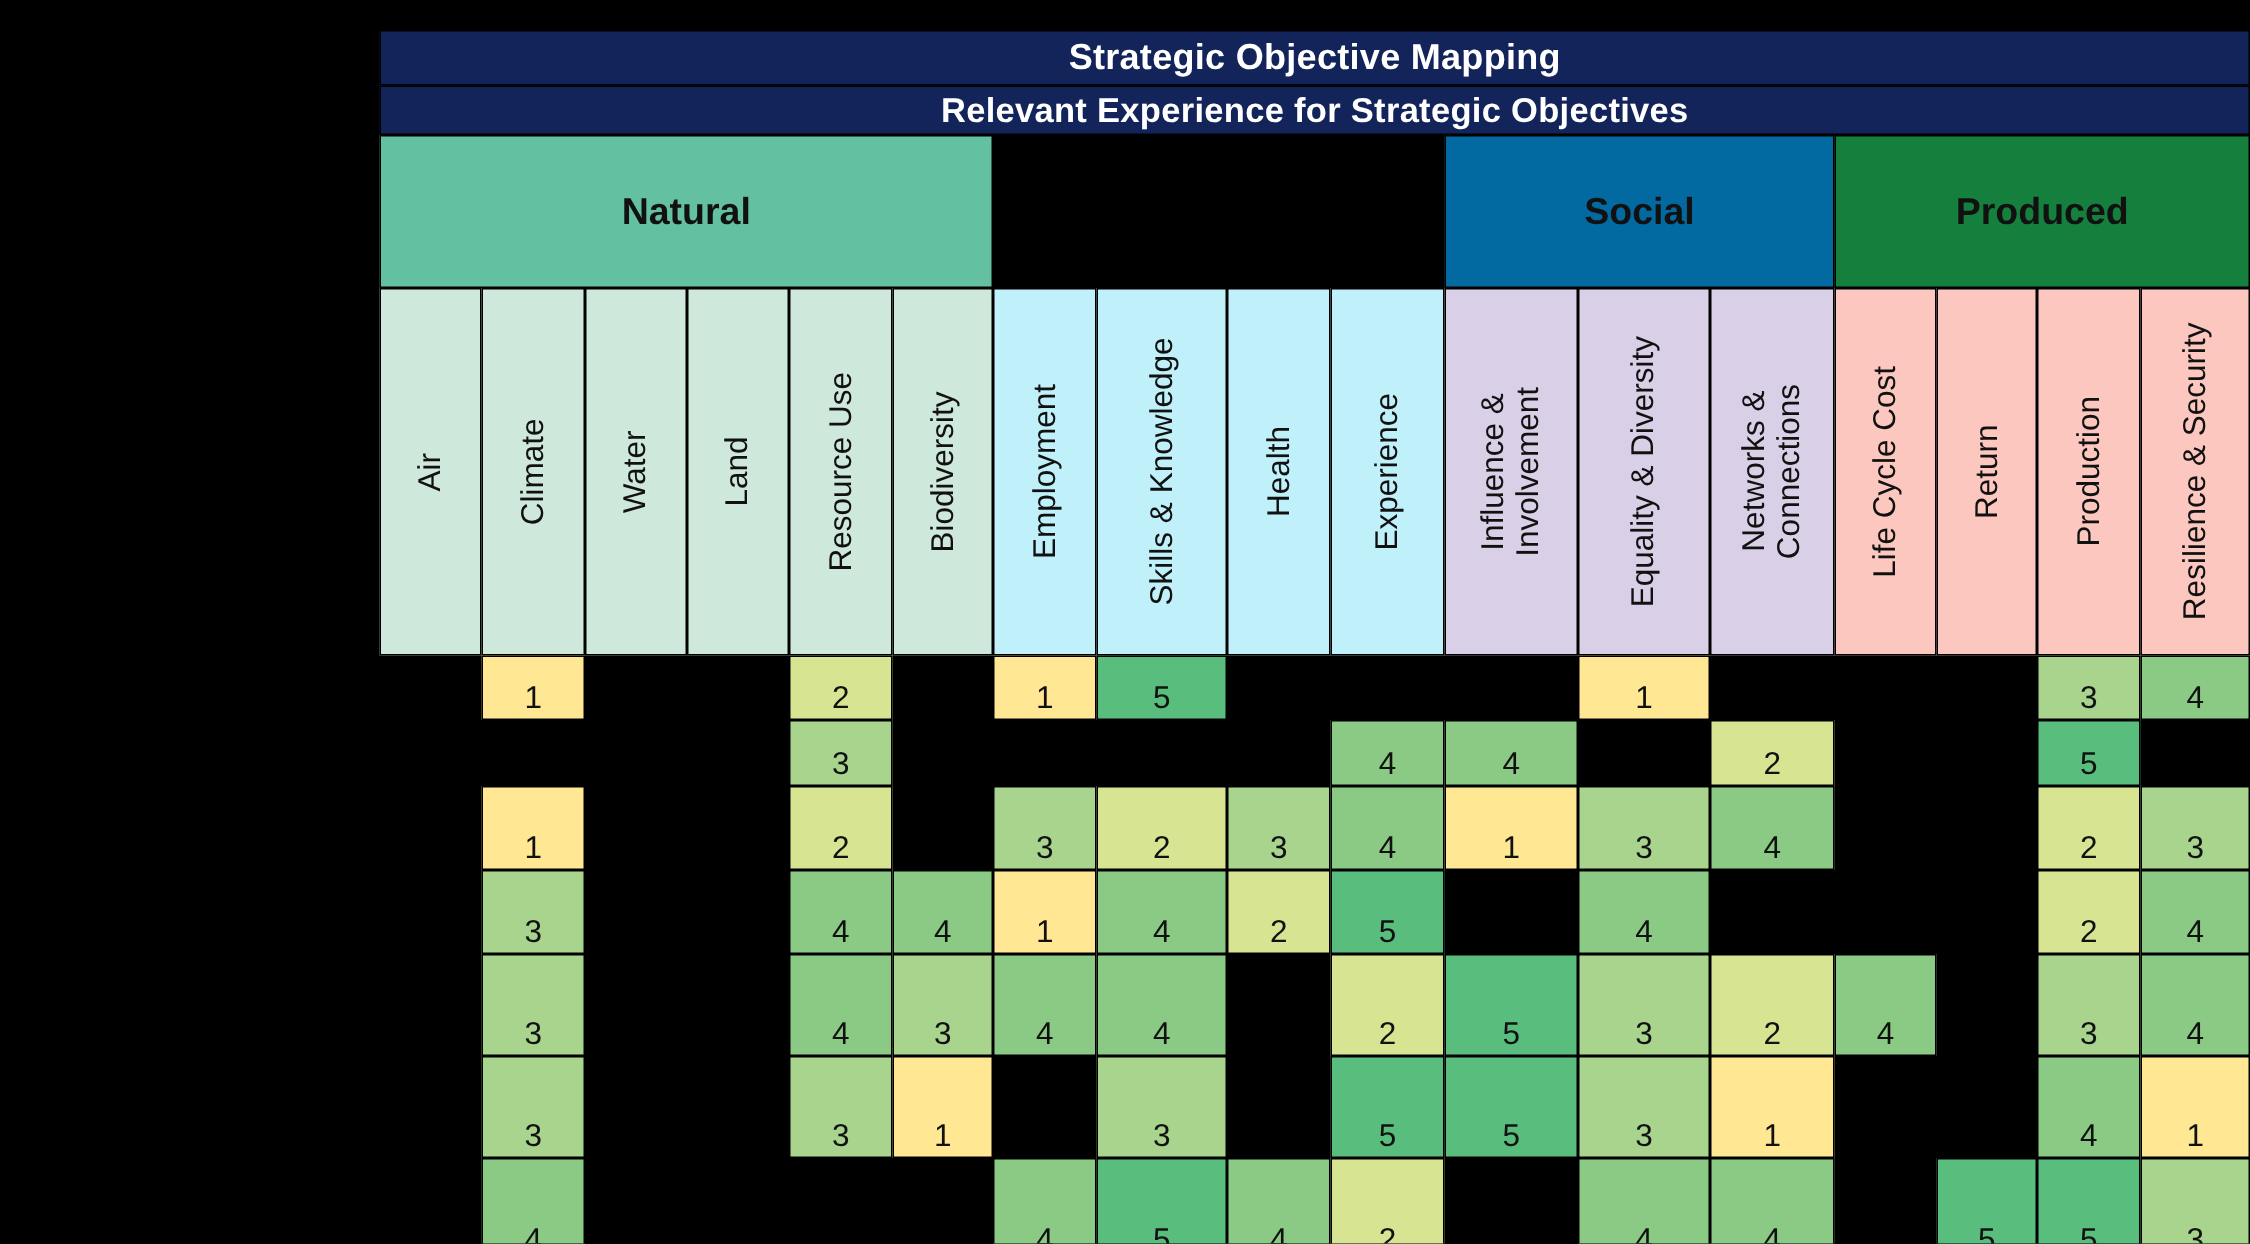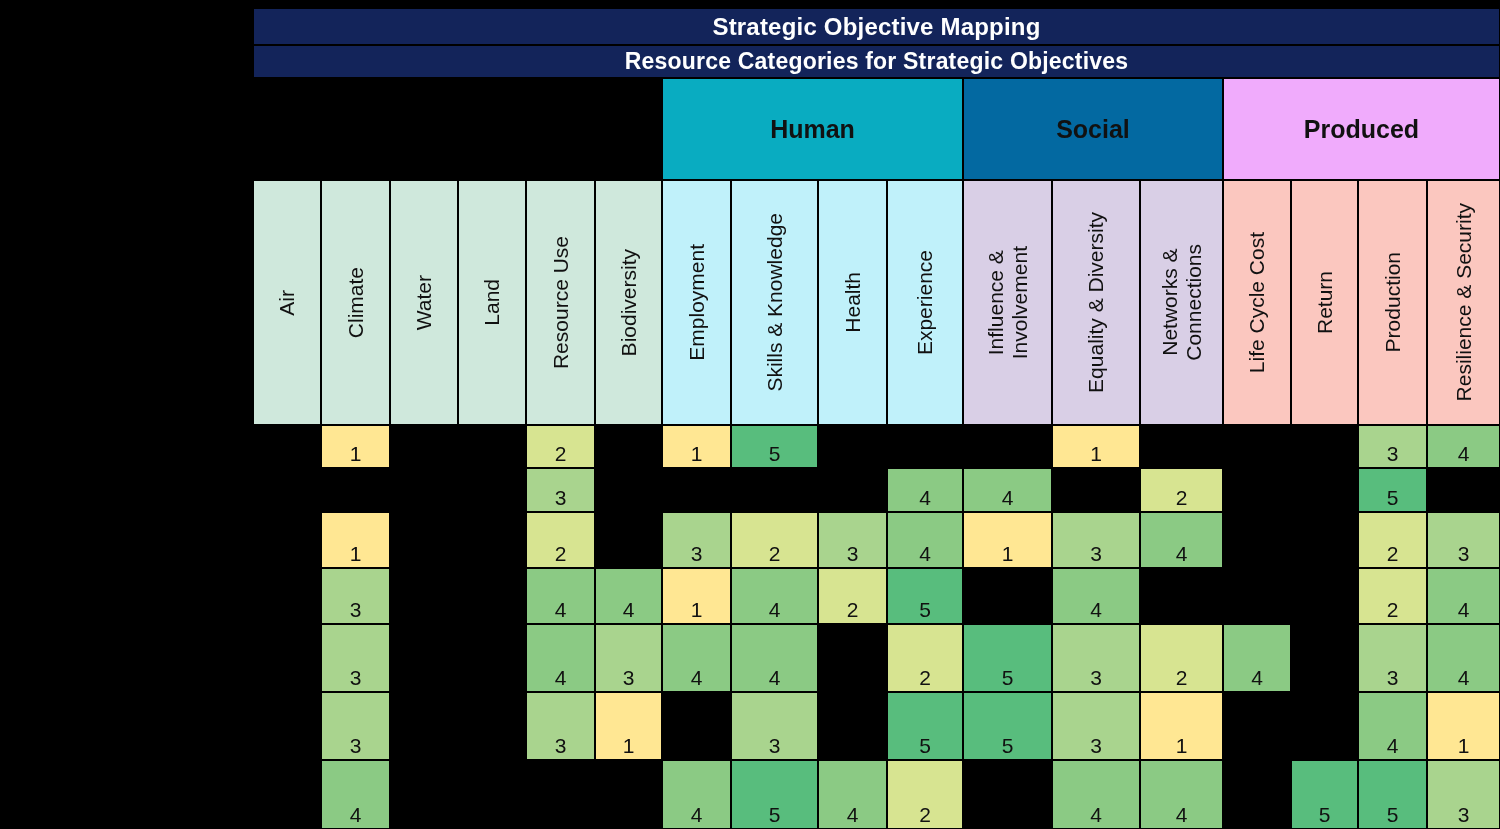--- a/index.html
+++ b/index.html
@@ -1,20 +1,20 @@
 <!DOCTYPE html>
 <html><head>
 <meta charset="utf-8">
 <style>
   html,body{margin:0;padding:0;background:#000;}
   .matrix{
     position:relative;
     width:1496px;height:829px;
     box-sizing:border-box;
-    padding-top:8px;
+    padding-top:20px;
     background:#000;
     display:grid;
     grid-template-columns:253px 68px 69px 68px 68px 69px 67px 69px 87px 69px 76px 89px 88px 83px 68px 67px 69px 73px;
     grid-template-rows:37px 33px 102px 245px 43px 44px 56px 56px 68px 68px 69px;
     font-family:"Liberation Sans", sans-serif;
   }
   .cell{
     border:1px solid #000;
     box-sizing:border-box;
     display:flex;align-items:center;justify-content:center;
@@ -60,40 +60,40 @@
     font-size:21px;
     color:#111;
     padding-bottom:1px;
   }
 </style>
 </head>
 <body>
 
 <div class="matrix" id="matrix">
   <div class="cell title-cell t1">Strategic Objective Mapping</div>
-  <div class="cell title-cell t2">Resource Categories for Strategic Objectives</div>
+  <div class="cell title-cell t2">Relevant Experience for Strategic Objectives</div>
+<div class="cell group-cell" style="grid-column: 2 / span 6; background: rgb(99, 193, 161);">Natural</div>
     <div class="cell label-cell" style="grid-column: 2; background: rgb(207, 232, 220);">
       <span class="vtext">Air</span>
     </div>
     <div class="cell label-cell" style="grid-column: 3; background: rgb(207, 232, 220);">
       <span class="vtext">Climate</span>
     </div>
     <div class="cell label-cell" style="grid-column: 4; background: rgb(207, 232, 220);">
       <span class="vtext">Water</span>
     </div>
     <div class="cell label-cell" style="grid-column: 5; background: rgb(207, 232, 220);">
       <span class="vtext">Land</span>
     </div>
     <div class="cell label-cell" style="grid-column: 6; background: rgb(207, 232, 220);">
       <span class="vtext">Resource Use</span>
     </div>
     <div class="cell label-cell" style="grid-column: 7; background: rgb(207, 232, 220);">
       <span class="vtext">Biodiversity</span>
     </div>
-    <div class="cell group-cell" style="grid-column: 8 / span 4; background: rgb(9, 172, 193);">Human</div>
     <div class="cell label-cell" style="grid-column: 8; background: rgb(192, 241, 250);">
       <span class="vtext">Employment</span>
     </div>
     <div class="cell label-cell" style="grid-column: 9; background: rgb(192, 241, 250);">
       <span class="vtext">Skills &amp; Knowledge</span>
     </div>
     <div class="cell label-cell" style="grid-column: 10; background: rgb(192, 241, 250);">
       <span class="vtext">Health</span>
     </div>
     <div class="cell label-cell" style="grid-column: 11; background: rgb(192, 241, 250);">
@@ -104,21 +104,21 @@
       <span class="vtext">Influence &amp;
 Involvement</span>
     </div>
     <div class="cell label-cell" style="grid-column: 13; background: rgb(217, 207, 230);">
       <span class="vtext">Equality &amp; Diversity</span>
     </div>
     <div class="cell label-cell" style="grid-column: 14; background: rgb(217, 207, 230);">
       <span class="vtext">Networks &amp;
 Connections</span>
     </div>
-    <div class="cell group-cell" style="grid-column: 15 / span 4; background: #f0abfc; text-align: center;">Produced</div>
+    <div class="cell group-cell" style="grid-column: 15 / span 4; background: #15803d; text-align: center;">Produced</div>
     <div class="cell label-cell" style="grid-column: 15; background: rgb(251, 199, 191);">
       <span class="vtext">Life Cycle Cost</span>
     </div>
     <div class="cell label-cell" style="grid-column: 16; background: rgb(251, 199, 191);">
       <span class="vtext">Return</span>
     </div>
     <div class="cell label-cell" style="grid-column: 17; background: rgb(251, 199, 191);">
       <span class="vtext">Production</span>
     </div>
     <div class="cell label-cell" style="grid-column: 18; background: rgb(251, 199, 191);">

